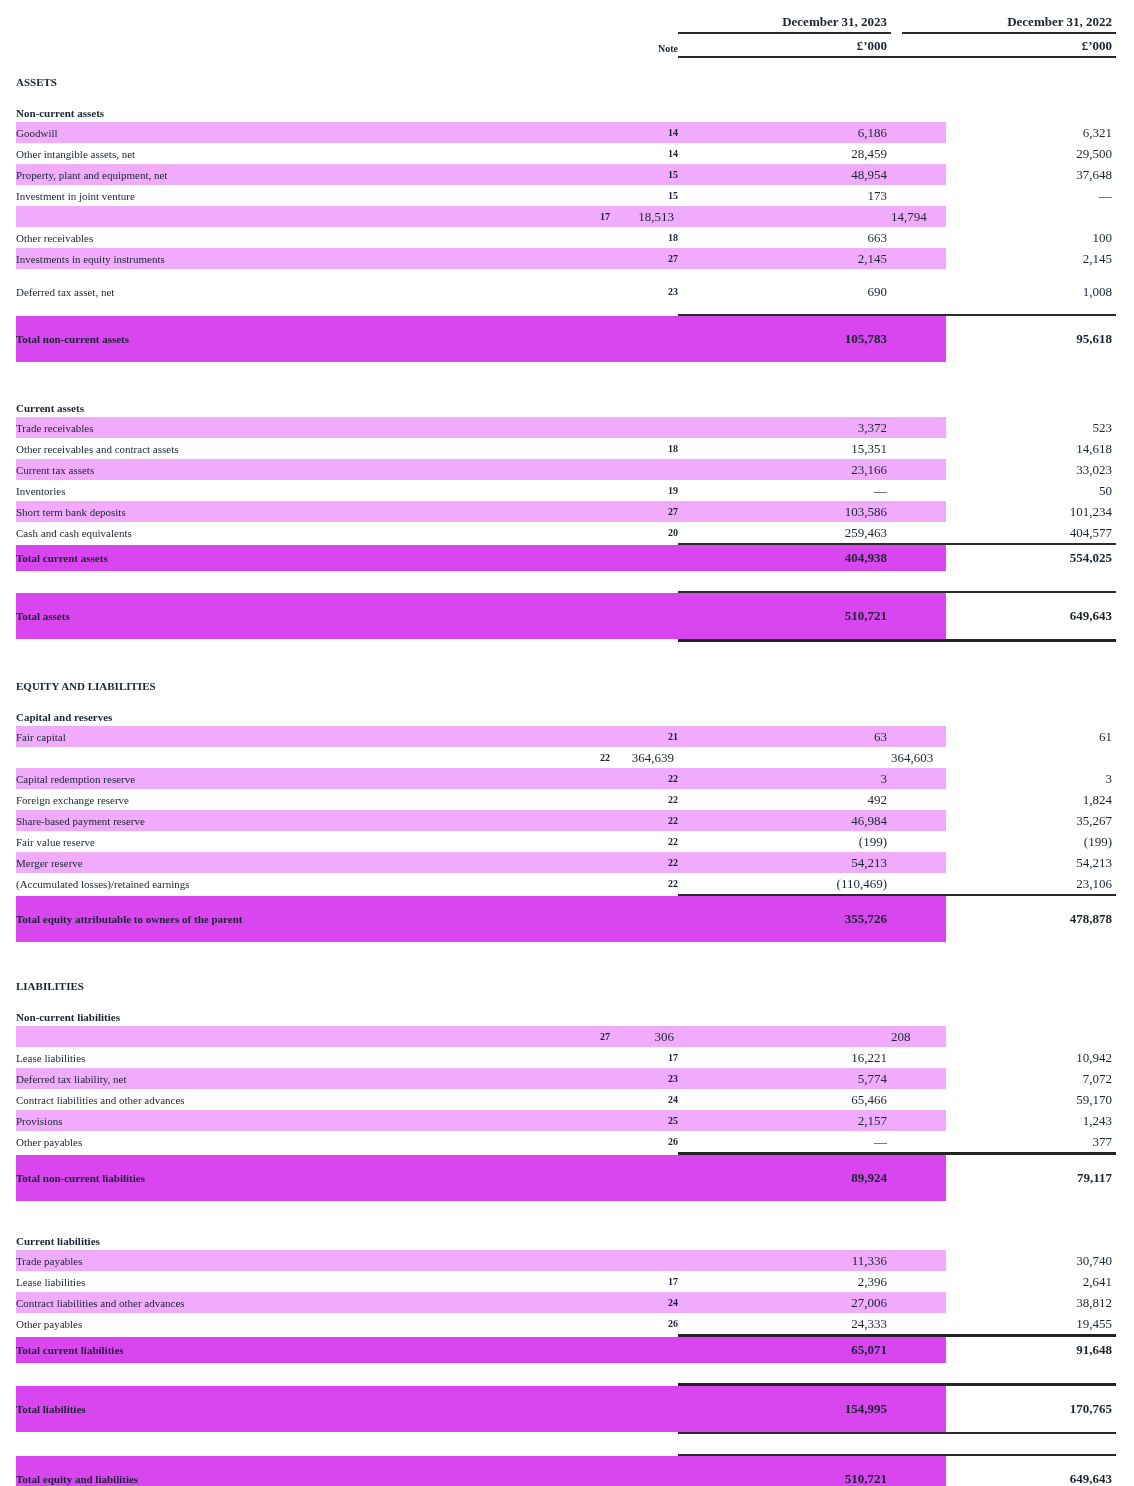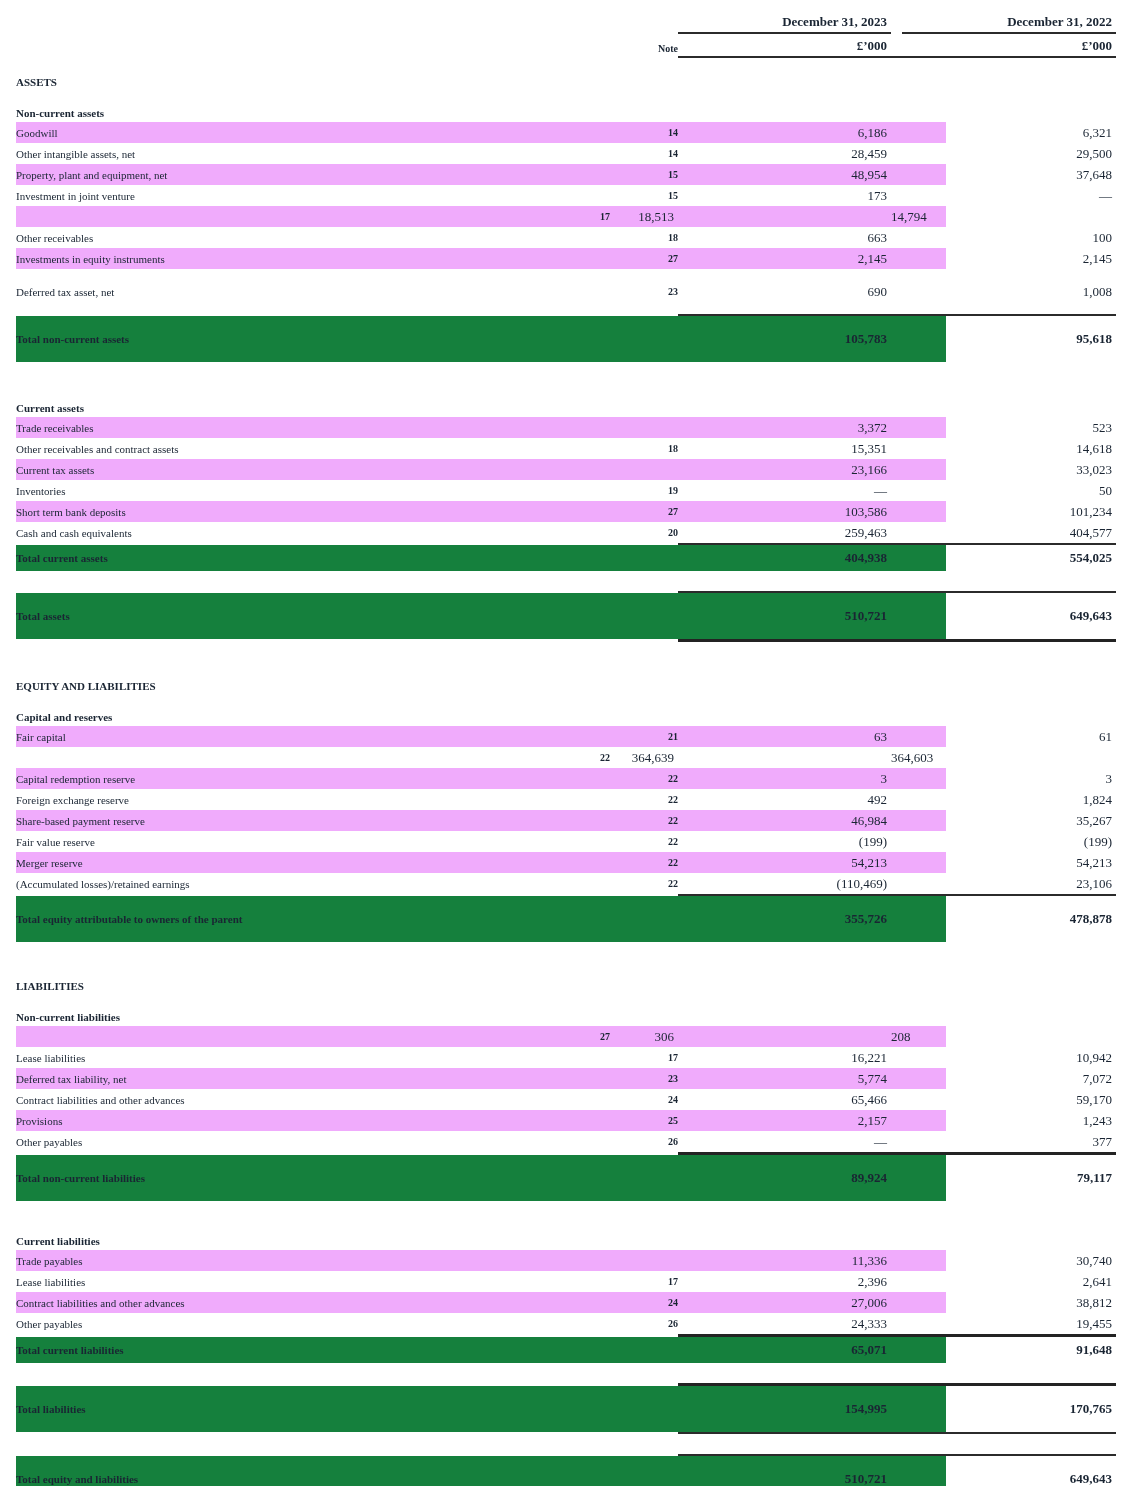--- a/index.html
+++ b/index.html
@@ -22,21 +22,21 @@
   .hrowB .val{font-weight:bold;padding-bottom:2px;}
   .hrowB .note{font-weight:bold;padding-bottom:2px;}
   .hruler{height:2px;}
   .hrule{grid-column:3/6;border-top:2px solid #2b2b2b;height:0;}
   
   .item{height:21px;}
   .shade{background:#f0abfc;}
   .sec{height:30px;align-items:end;padding-bottom:5px;}
   .sec .lbl,.sub .lbl{grid-column:1/6;font-weight:bold;}
   .sub{height:26px;align-items:end;padding-bottom:3px;}
-  .total{height:26px;background:#15803d;}
+  .total{height:26px;background:#d946ef;}
   .total .lbl{grid-column:1/3;font-weight:bold;}
   .total .val{font-weight:bold;}
   .total.tall{height:46px;}
   .gap.sm{height:12px;}
   .gap.md{height:20px;}
   .gap.lg{height:26px;}
   .rule{grid-column:3/6;height:0;}
   .rule.thin{border-top:2px solid #2b2b2b;}
   .rule.thick{border-top:3px solid #232323;}
 </style>

